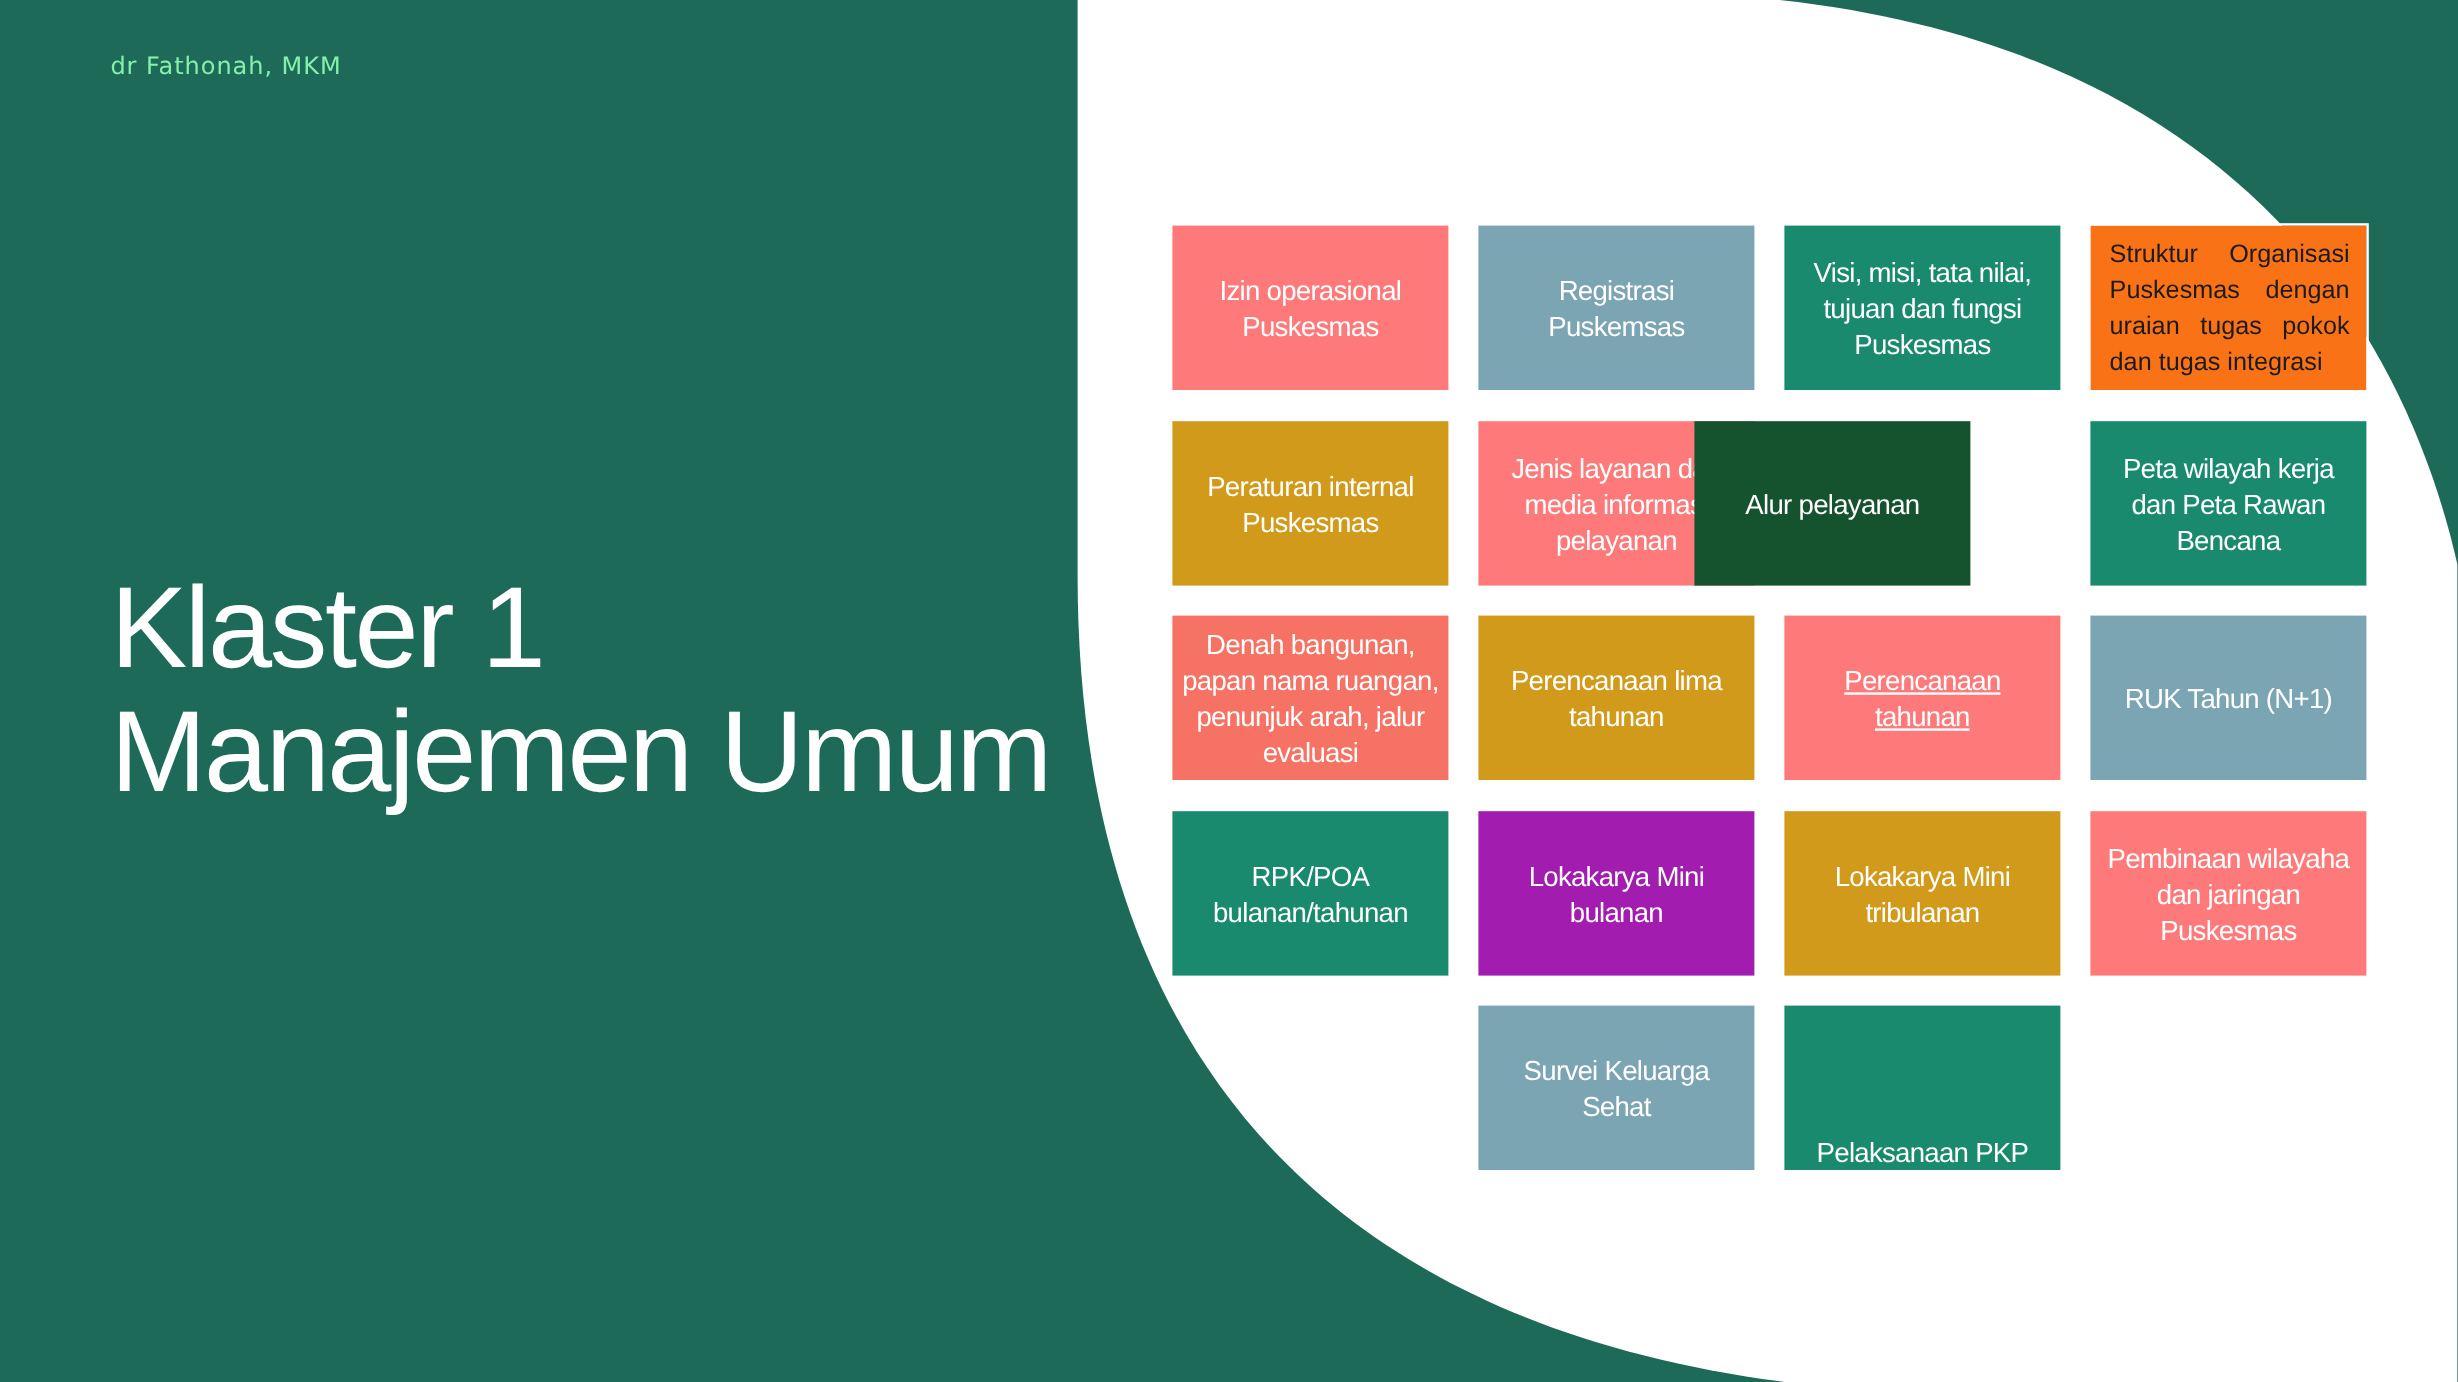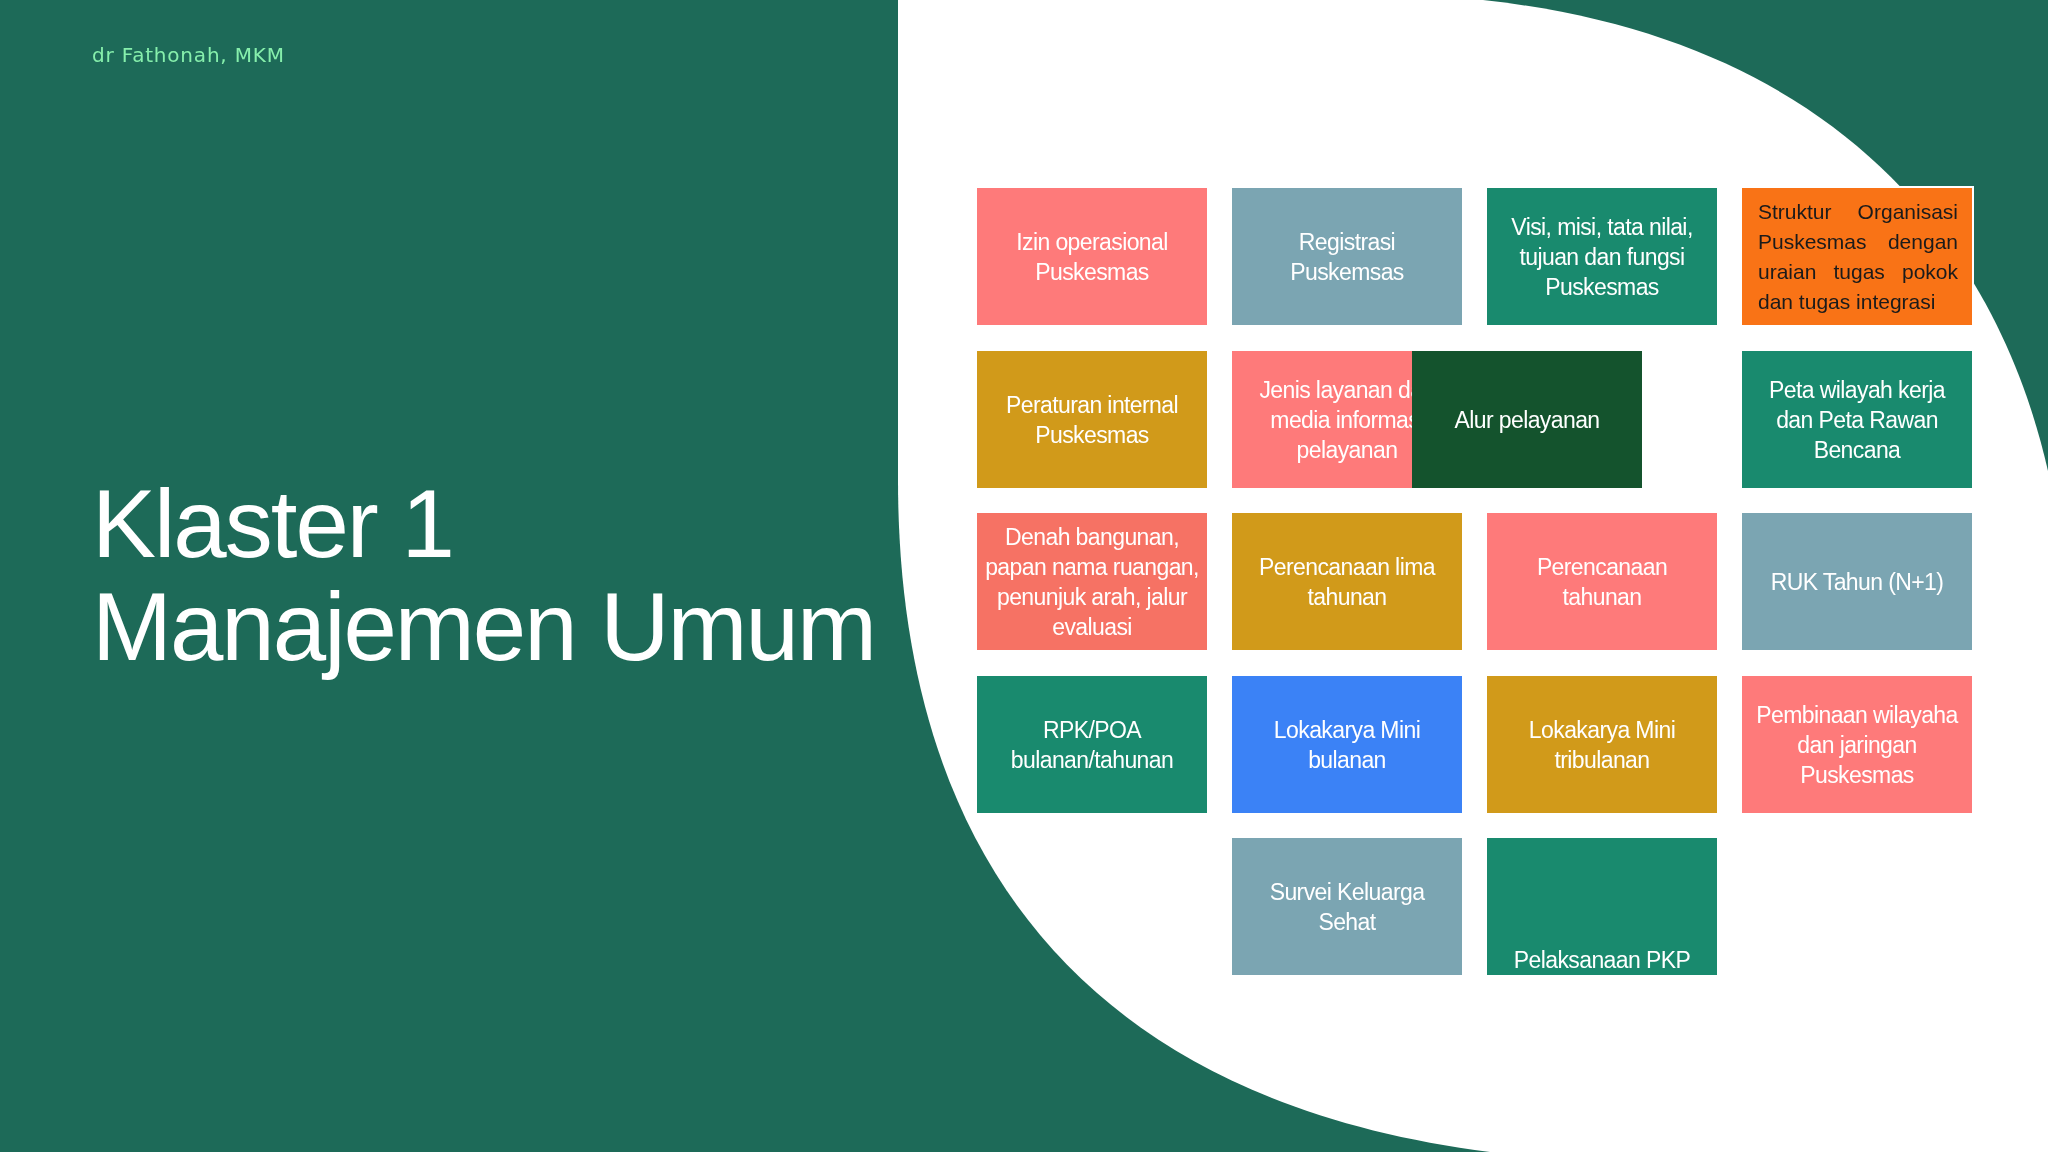--- a/index.html
+++ b/index.html
@@ -77,31 +77,31 @@
 <div class="tile" style="left:1742px;top:351px;background:#198A6E;">
   <span style="width:200px">Peta wilayah kerja dan Peta Rawan Bencana</span>
 </div>
 
 <div class="tile" style="left:977px;top:513px;background:#F67264;">
   <span style="width:226px">Denah bangunan, papan nama ruangan, penunjuk arah, jalur evaluasi</span>
 </div>
 <div class="tile" style="left:1232px;top:513px;background:#D19A1A;">
   <span style="width:200px">Perencanaan lima tahunan</span>
 </div>
-<div class="tile" style="left:1487px;top:513px;background:#FE7A7A;">
+<div class="tile" style="left:1487px;top:513px;background:#FE7A7A;text-decoration:underline;">
   <span style="width:150px">Perencanaan tahunan</span>
 </div>
 <div class="tile" style="left:1742px;top:513px;background:#7BA5B2;">
   <span>RUK Tahun (N+1)</span>
 </div>
 
 <div class="tile" style="left:977px;top:676px;background:#198A6E;">
   <span style="width:180px">RPK/POA bulanan/tahunan</span>
 </div>
-<div class="tile" style="left:1232px;top:676px;background:#3b82f6;text-align:center;">
+<div class="tile" style="left:1232px;top:676px;background:#a21caf;text-align:center;">
   <span style="width:170px">Lokakarya Mini bulanan</span>
 </div>
 <div class="tile" style="left:1487px;top:676px;background:#D19A1A;">
   <span style="width:170px">Lokakarya Mini tribulanan</span>
 </div>
 <div class="tile" style="left:1742px;top:676px;background:#FE7A7A;justify-content:center;">
   <span style="width:214px">Pembinaan wilayaha dan jaringan Puskesmas</span>
 </div>
 
 <div class="tile" style="left:1232px;top:838px;background:#7BA5B2;">

